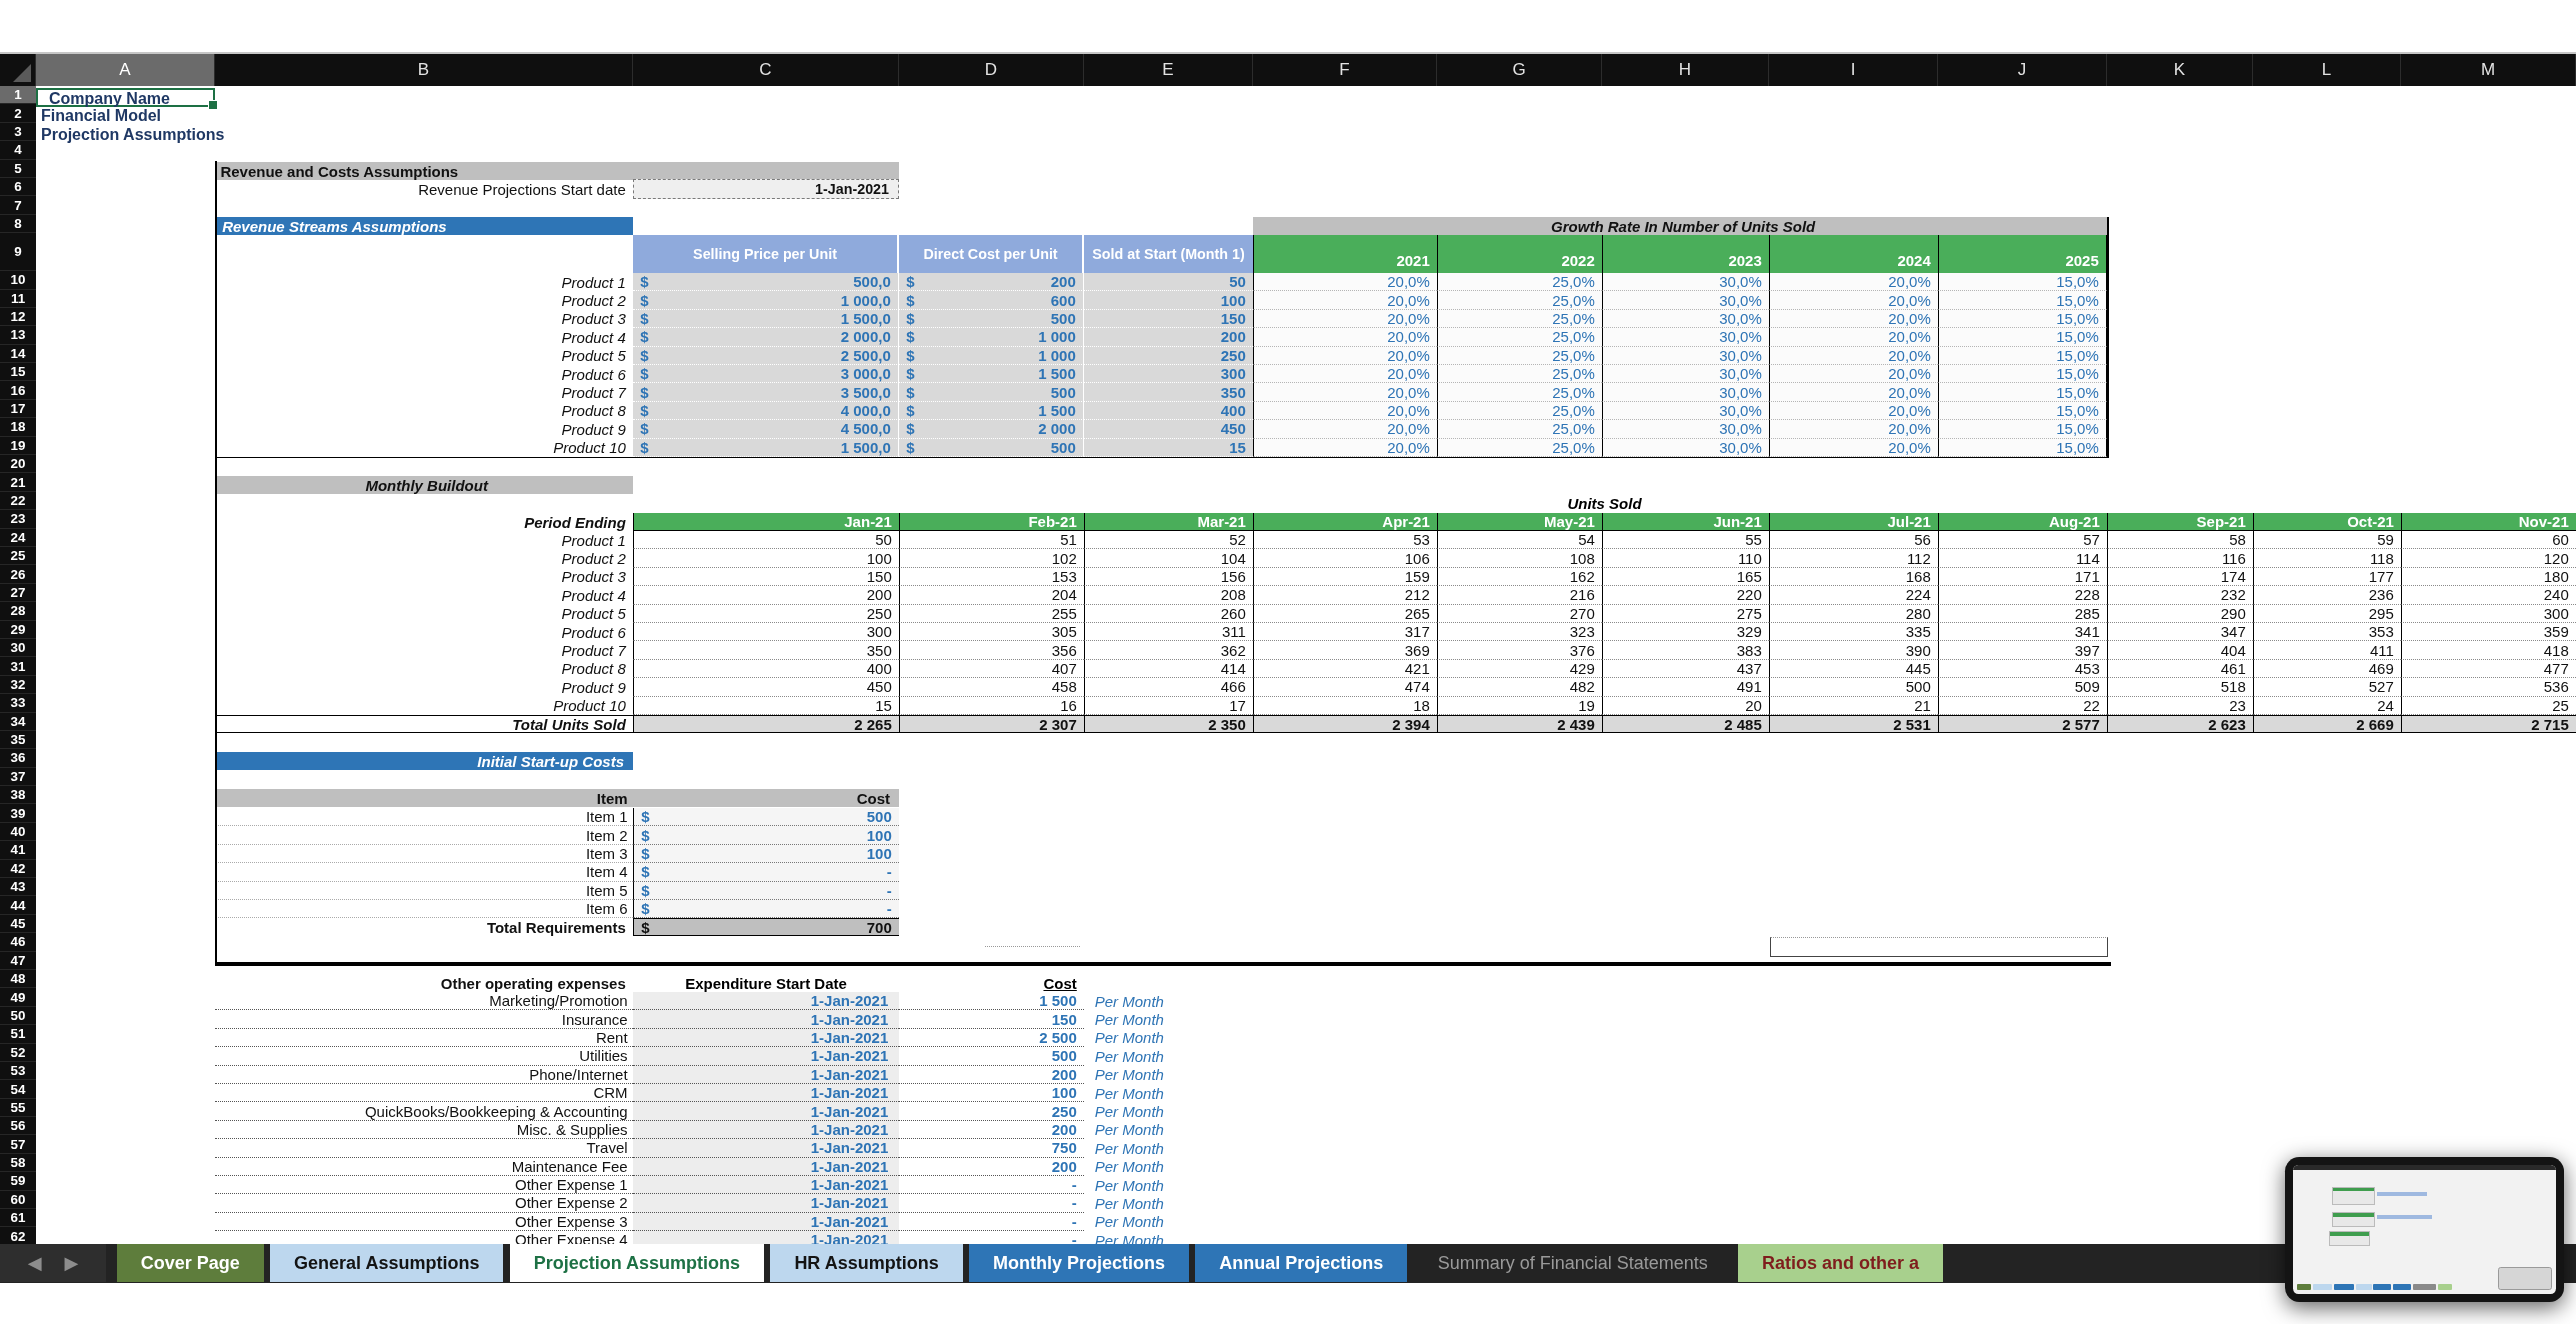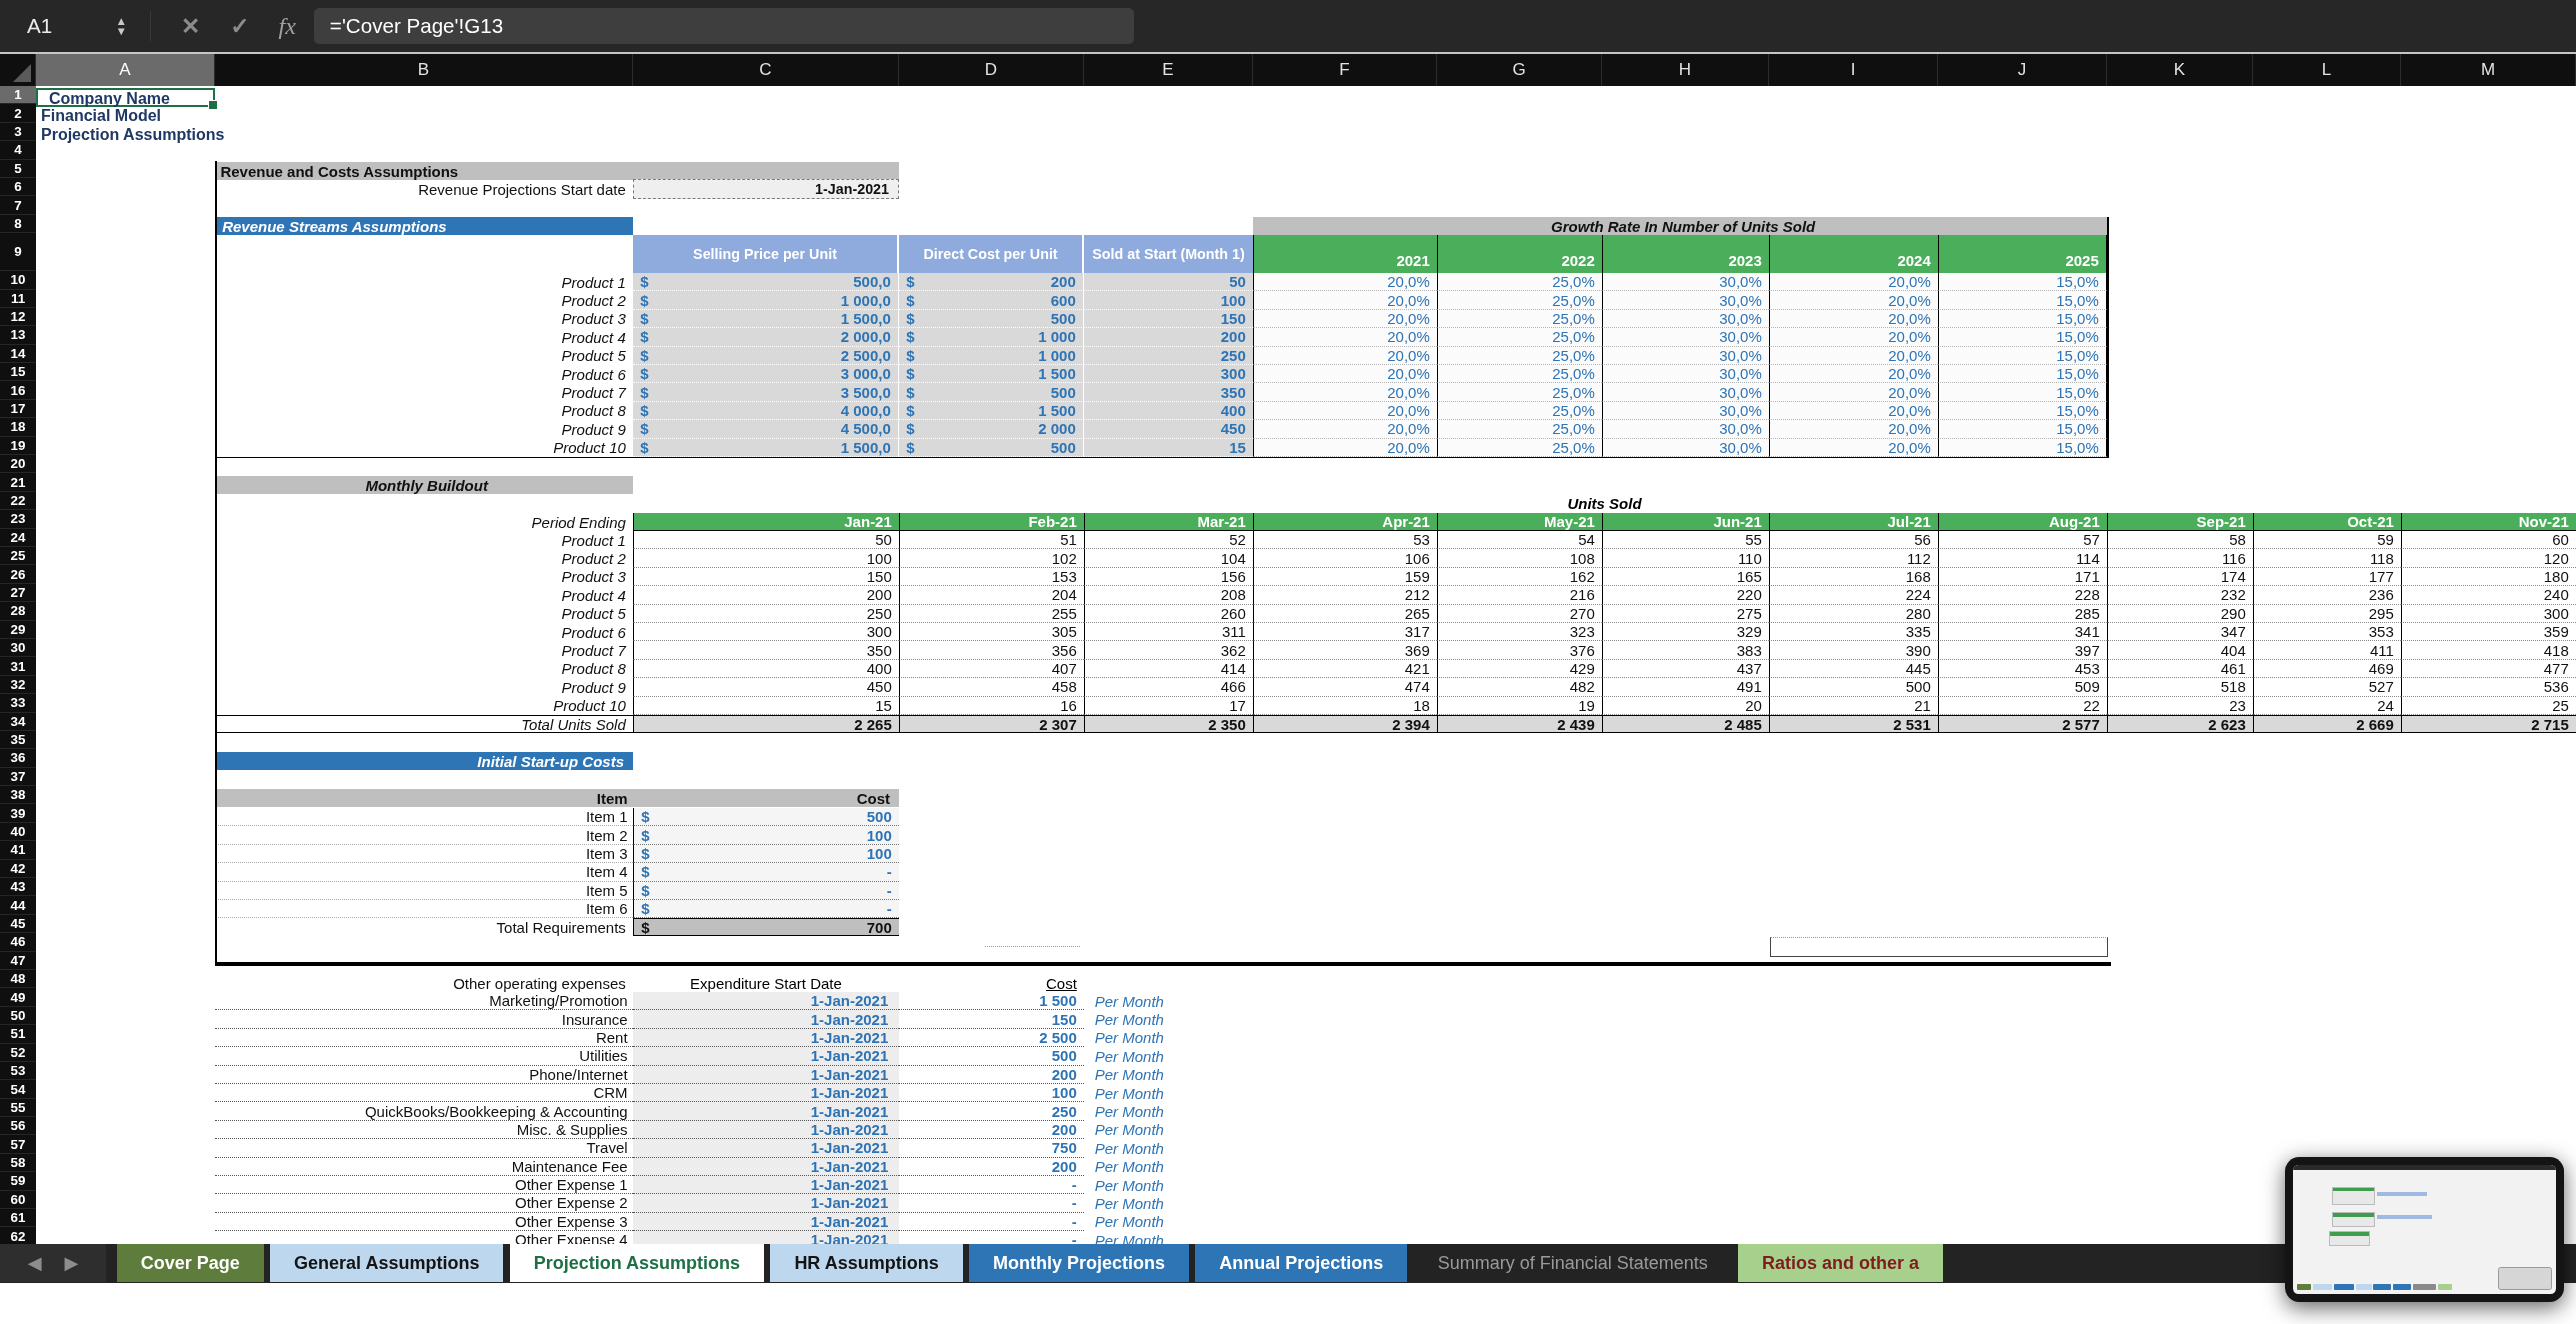--- a/index.html
+++ b/index.html
@@ -59,21 +59,21 @@
   .titletxt{color:#1F3864;font-weight:bold;font-size:16px;white-space:nowrap}
   .grayband{background:#BFBFBF;color:#111;font-weight:bold;font-size:15px;display:flex;
             align-items:center;padding-left:5.4px;box-sizing:border-box}
   .blueband{background:#2E75B6;color:#fff;font-weight:bold;font-style:italic;font-size:15px;
             display:flex;align-items:center;box-sizing:border-box}
   .sel-a1{border:2.7px solid #1D7044;box-sizing:border-box}
   .sel-handle{position:absolute;width:8px;height:8px;background:#1D7044;border:1.3px solid #fff;
               right:-5.4px;bottom:-5.4px}
 
   .lblright{justify-content:flex-end;padding-right:7.2px;color:#111}
-  .boldlbl{font-weight:normal}
+  .boldlbl{font-weight:bold}
   .itlbl{font-style:italic}
   .datecell{background:#EFEFEF;border:1.8px dashed #7a7a7a;font-weight:bold;color:#111;
             justify-content:flex-end;padding-right:9px}
 
   .hdrblue{background:#8FAADC;color:#fff;font-weight:bold;font-size:14.3px;display:flex;
            align-items:center;justify-content:center;line-height:1.15;
            border-right:2.7px solid #fff;box-sizing:border-box}
   .ycell{background:#4AAE5A;color:#fff;font-weight:bold;display:flex;align-items:flex-end;
          justify-content:flex-end;padding:0 7.2px 3.6px 0;border-left:1.3px solid #000;box-sizing:border-box}
 
@@ -158,32 +158,20 @@
   .piptabs{position:absolute;left:3.6px;bottom:3.6px;height:6.3px;display:flex;gap:1.8px}
   .piptabs i{display:block;height:6.3px;border-radius:0.9px}
   .pipthumb{position:absolute;right:4.5px;bottom:3.6px;width:52px;height:21.5px;background:#d6d6d6;
             border-radius:2.7px;border:0.9px solid #9a9a9a}
 </style>
 </head>
 <body>
 
 <div id="app">
 
-  <div id="chrome">
-    <div class="namebox">A1</div>
-    <div class="stepper">
-        <span>▲</span>
-        <span>▼</span>
-      </div>
-    <div class="chromediv"></div>
-    <div class="fbtn">✕</div>
-    <div class="fbtn">✓</div>
-    <div class="fxbtn">fx</div>
-    <div class="formula-field">='Cover Page'!G13</div>
-  </div>
 
   <div id="colhead">
     <div id="corner">
         <div class="tri"></div>
       </div>
     <div id="colletters">
 
         <span class="clet">A</span>
 
         <span class="clet">B</span>

